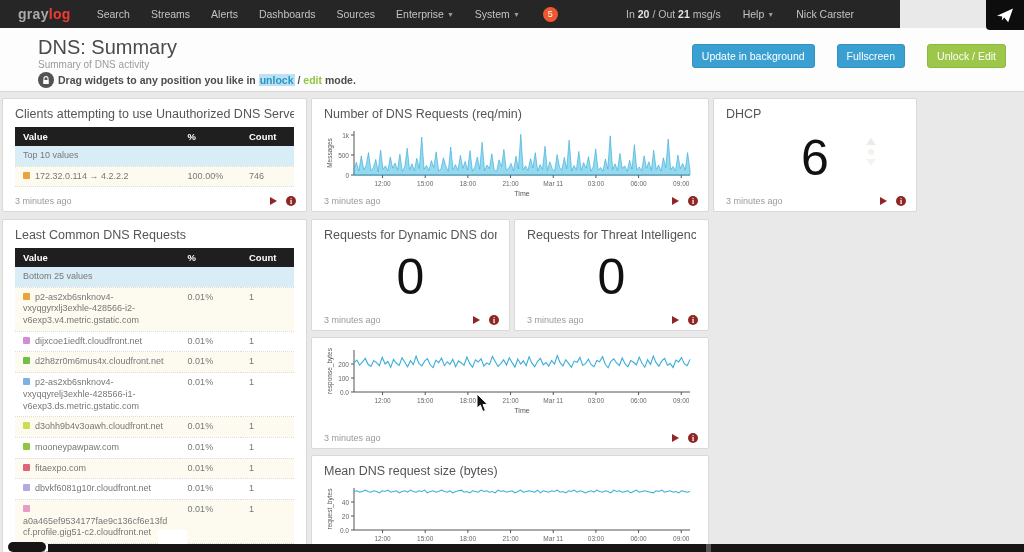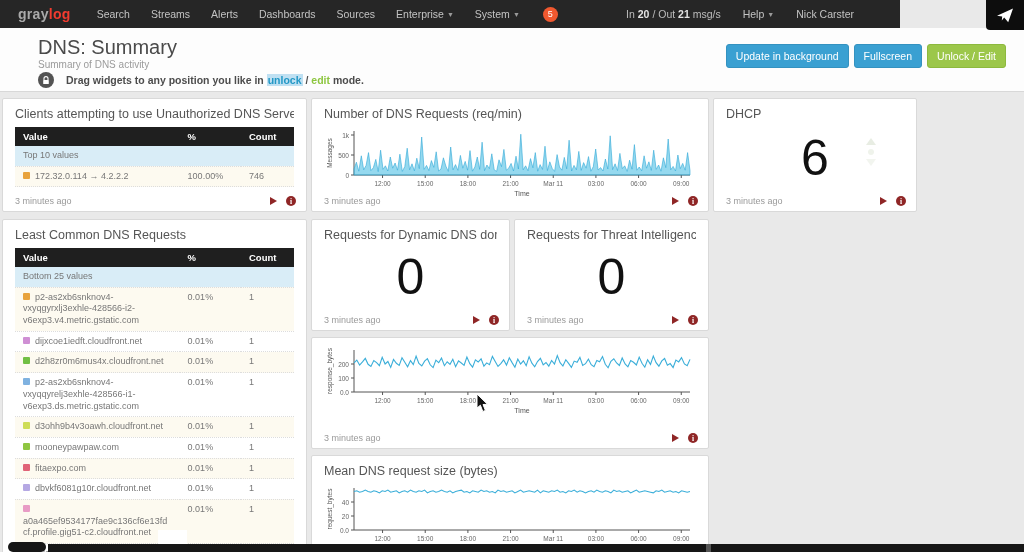--- a/index.html
+++ b/index.html
@@ -19,26 +19,26 @@
   .nav-right { margin-left:auto; display:flex; align-items:center; gap:22px; margin-right:46px; white-space:nowrap; }
   .nav-right b { color:#e3e3e3; font-weight:bold; }
   .plane-box { position:absolute; right:0; top:0; width:38px; height:30px; background:#0d0d0d;
                border-radius:0 0 0 4px; display:flex; align-items:center; justify-content:center; cursor:pointer; z-index:9; }
 
   
   .page-header { position:absolute; left:0; top:28px; width:1024px; height:64px; background:#fdfdfd;
                  border-bottom:1px solid #d8d8d8; }
   .page-title { position:absolute; left:38px; top:8px; font-size:20px; color:#4a4a4a; }
   .page-subtitle { position:absolute; left:38px; top:31px; font-size:10px; color:#9b9b9b; }
-  .hint-row { position:absolute; left:38px; top:44px; display:flex; align-items:center; gap:12px; }
+  .hint-row { position:absolute; left:38px; top:44px; display:flex; align-items:center; gap:4px; }
   .hint-icon { width:16px; height:16px; border-radius:50%; background:#535353; display:flex; align-items:center; justify-content:center; }
   .hint-text { font-size:10.5px; font-weight:bold; color:#4c4c4c; }
   .link-unlock { color:#2398c6; background:#bfe0f2; padding:0 1px; cursor:pointer; }
   .link-edit { color:#8dc63f; cursor:pointer; }
-  .header-buttons { position:absolute; right:18px; top:16px; display:flex; gap:5px; }
+  .header-buttons { position:absolute; right:18px; top:16px; display:flex; gap:22px; }
   .btn { border:none; border-radius:3px; color:#fff; font-size:10.5px; padding:5px 9px; cursor:pointer;
          font-family:"Liberation Sans",sans-serif; }
   .btn-blue { background:#3aa0d2; border:1px solid #3492c0; }
   .btn-green { background:#9cc74a; border:1px solid #8db93e; }
 
   
   .card { position:absolute; background:#fff; border:1px solid #d9d9d9; border-radius:2px; padding:8px 12px; }
   .card-title { font-size:12.5px; color:#555; margin-bottom:6px; white-space:nowrap; overflow:hidden; }
   .card-footer { position:absolute; left:12px; right:10px; bottom:5px; display:flex; align-items:center; }
   .updated { font-size:9px; color:#9a9a9a; }

